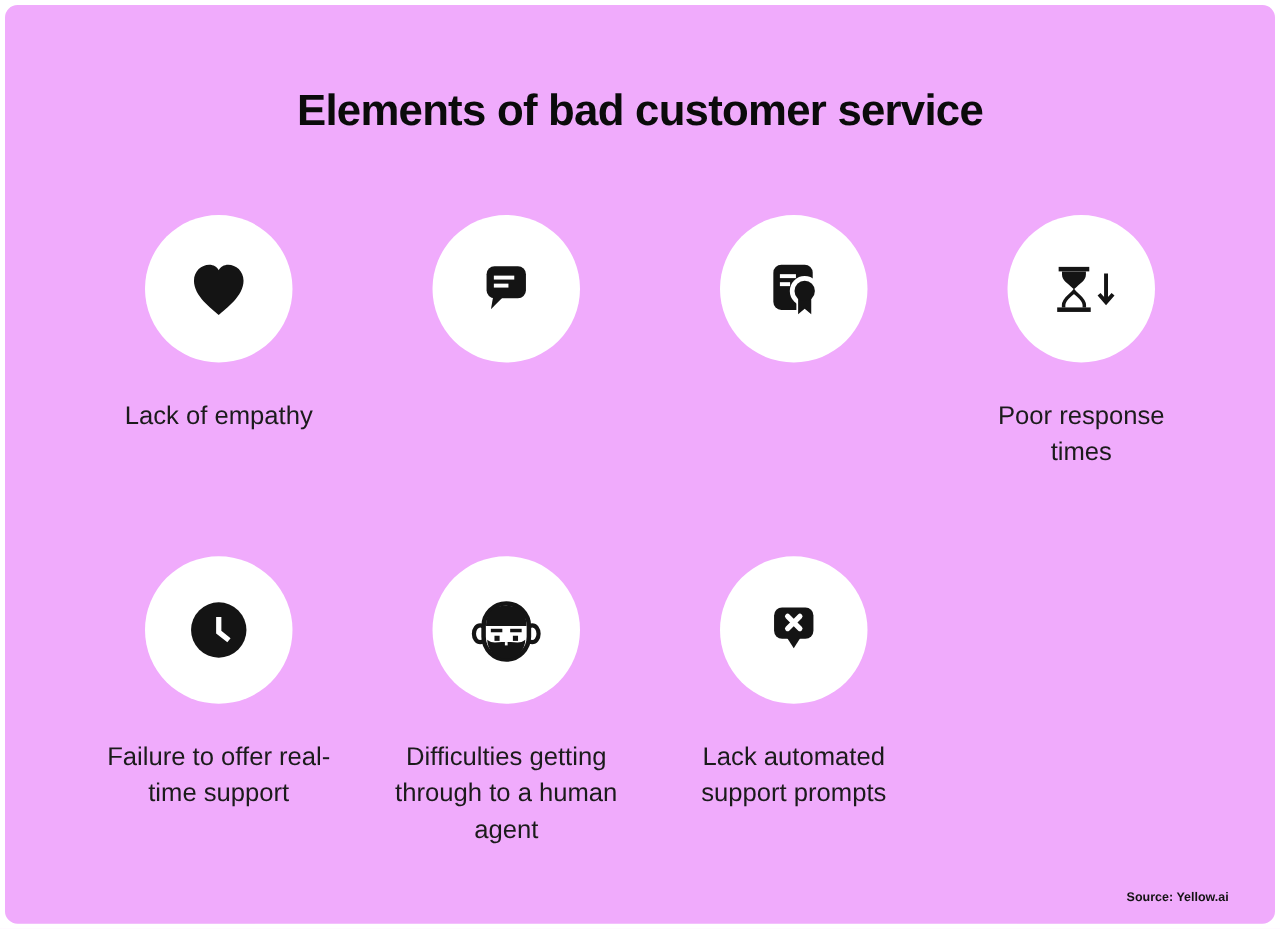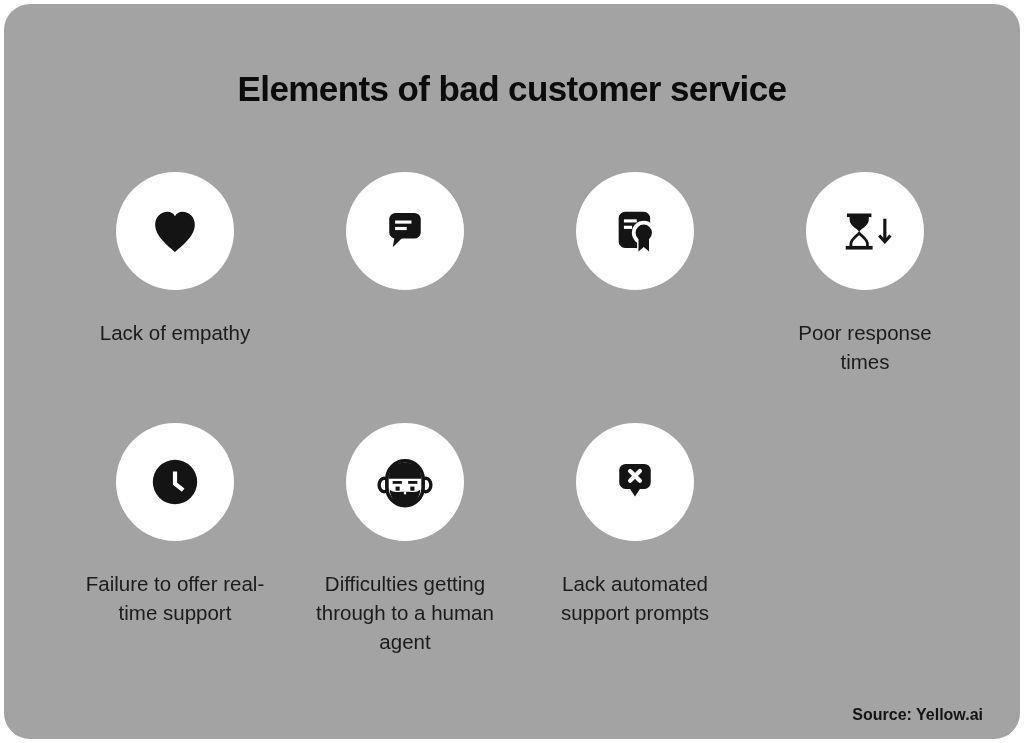--- a/index.html
+++ b/index.html
@@ -7,39 +7,39 @@
     padding: 0;
     background: #ffffff;
     width: 1024px;
     height: 743px;
     font-family: "Liberation Sans", sans-serif;
     overflow: hidden;
   }
   .card {
     position: absolute;
     top: 4px; left: 4px; right: 4px; bottom: 4px;
-    background: #a3a3a3;
-    border-radius: 26px;
+    background: #f0abfc;
+    border-radius: 10px;
   }
   h1.title {
     margin: 64px 0 0 0;
     text-align: center;
     font-size: 35px;
     line-height: 1.2;
     font-weight: 700;
     letter-spacing: -0.6px;
     color: #0b0b0b;
   }
   .grid {
     display: grid;
     grid-template-columns: repeat(4, 230px);
     justify-content: center;
     padding-left: 16px;
     margin-top: 62px;
-    row-gap: 47px;
+    row-gap: 69px;
   }
   .cell {
     display: flex;
     flex-direction: column;
     align-items: center;
   }
   .circle {
     width: 118px;
     height: 118px;
     border-radius: 50%;
@@ -59,21 +59,21 @@
   }
   .lw150 { max-width: 150px; }
   .lw175 { max-width: 175px; }
   .lw185 { max-width: 185px; }
   .lw195 { max-width: 195px; }
   .lw200 { max-width: 200px; }
   .source {
     position: absolute;
     right: 37px;
     bottom: 15px;
-    font-size: 16px;
+    font-size: 10px;
     font-weight: 700;
     color: #141414;
   }
   .ic { fill: #141414; }
   .icw { fill: #ffffff; }
 </style>
 </head>
 <body>
 
 <div class="card">

